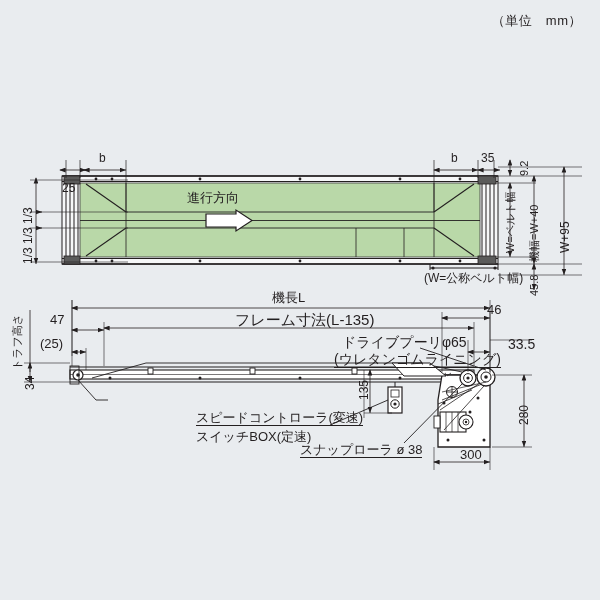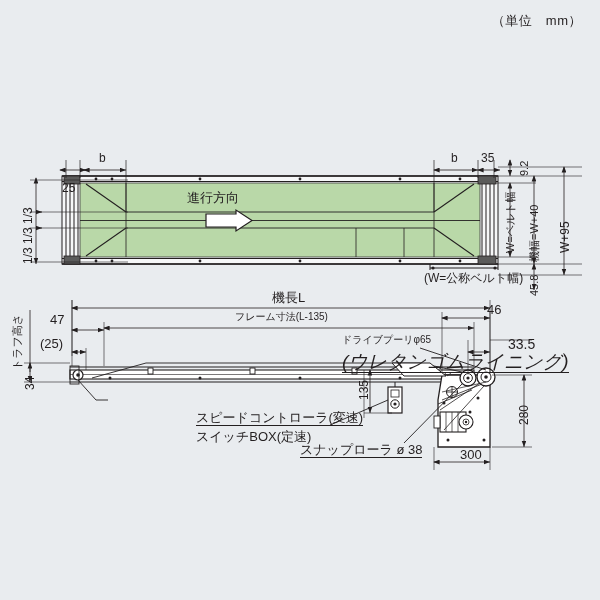--- a/index.html
+++ b/index.html
@@ -304,27 +304,27 @@
 
 <div class="lbl" style="left:424px;top:272px;font-size:12px;">(W=公称ベルト幅)</div>
 
 <div class="lbl vert sm" style="left:12px;top:370px;">トラフ高さ</div>
 <div class="lbl vert" style="left:24px;top:390px;">34</div>
 
 <div class="lbl" style="left:50px;top:313px;font-size:13px;">47</div>
 <div class="lbl" style="left:40px;top:337px;font-size:13px;">(25)</div>
 
 <div class="lbl" style="left:272px;top:291px;font-size:13px;text-align:right;">機長L</div>
-<div class="lbl" style="left:235px;top:312px;font-size:10px;">フレーム寸法(L-135)</div>
+<div class="lbl" style="left:235px;top:312px;font-size:15px;">フレーム寸法(L-135)</div>
 
 <div class="lbl" style="left:487px;top:303px;font-size:13px;">46</div>
 <div class="lbl" style="left:508px;top:337px;font-size:14px;">33.5</div>
 <div class="lbl vert" style="left:358px;top:400px;">135</div>
 <div class="lbl vert" style="left:518px;top:425px;">280</div>
 <div class="lbl" style="left:448px;top:448px;font-size:13px;margin-left:12px;">300</div>
 
 <div class="lbl" style="left:196px;top:430px;font-size:13px;">スイッチBOX(定速)</div>
 <div class="lbl u" style="left:196px;top:411px;font-size:13px;">スピードコントローラ(変速)</div>
 <div class="lbl u" style="left:300px;top:443px;font-size:13px;">スナップローラ ø 38</div>
-<div class="lbl" style="left:342px;top:335px;font-size:10px;">ドライブプーリφ65</div>
-<div class="lbl u" style="left:342px;top:352px;font-size:19px;font-style:italic;">(ウレタンゴムライニング)</div>
+<div class="lbl" style="left:342px;top:335px;font-size:14px;">ドライブプーリφ65</div>
+<div class="lbl u" style="left:334px;top:352px;font-size:14px;">(ウレタンゴムライニング)</div>
 
 </div>
 
 </body></html>

